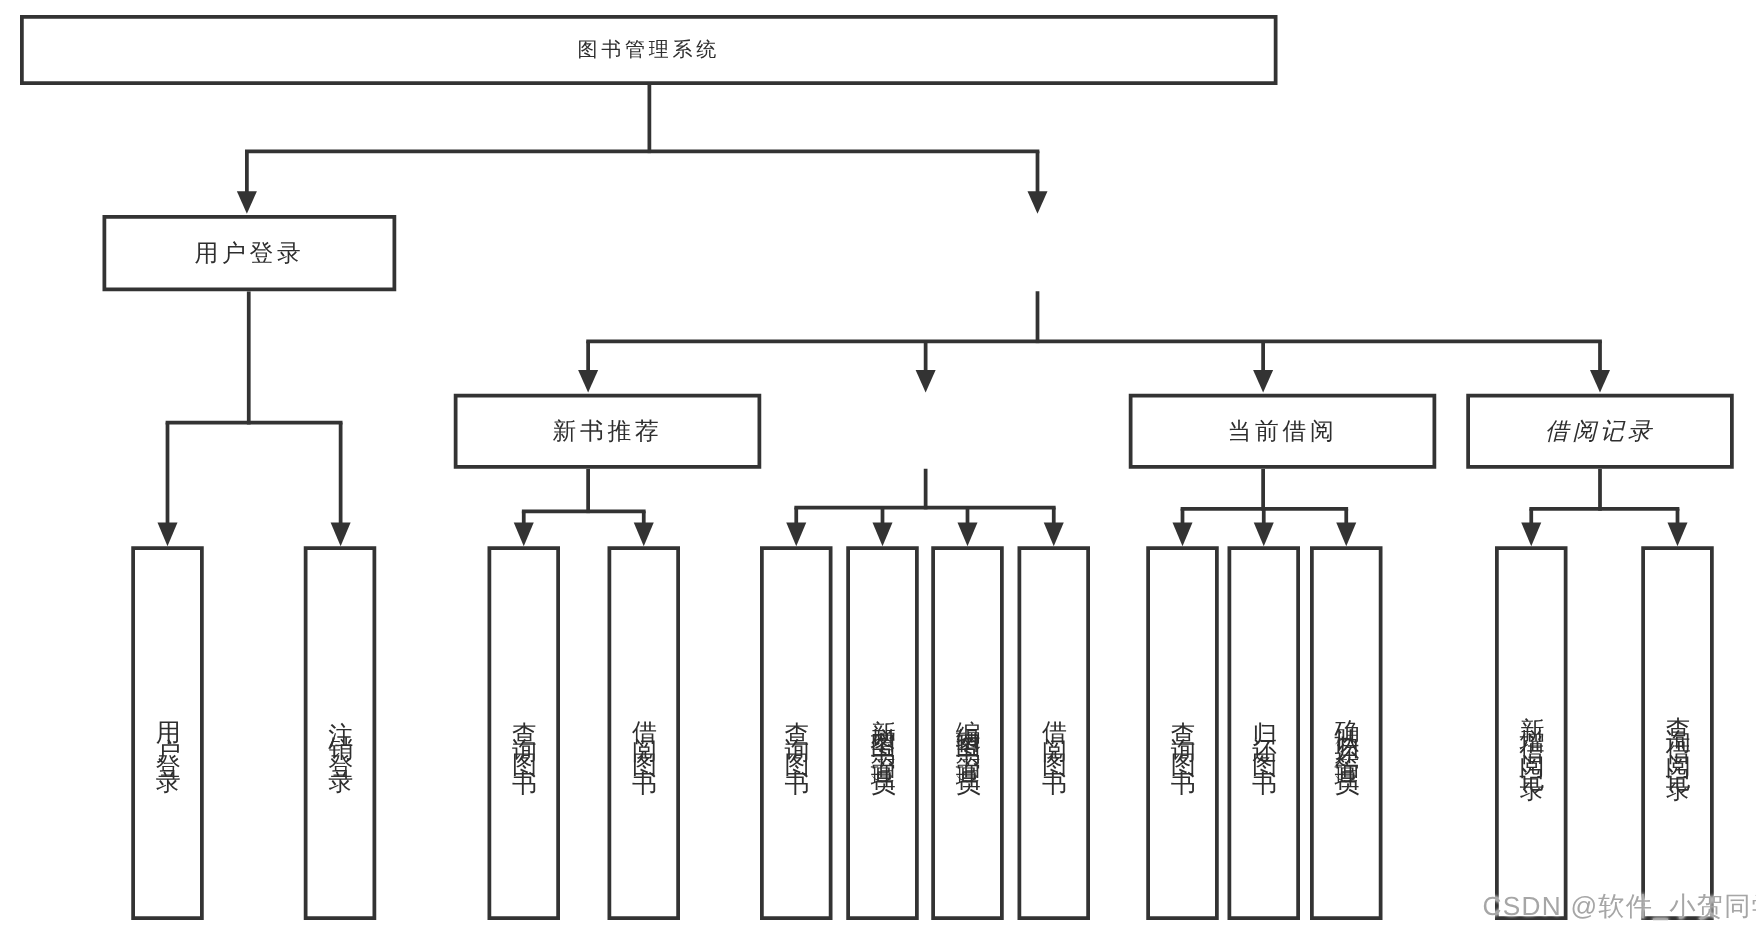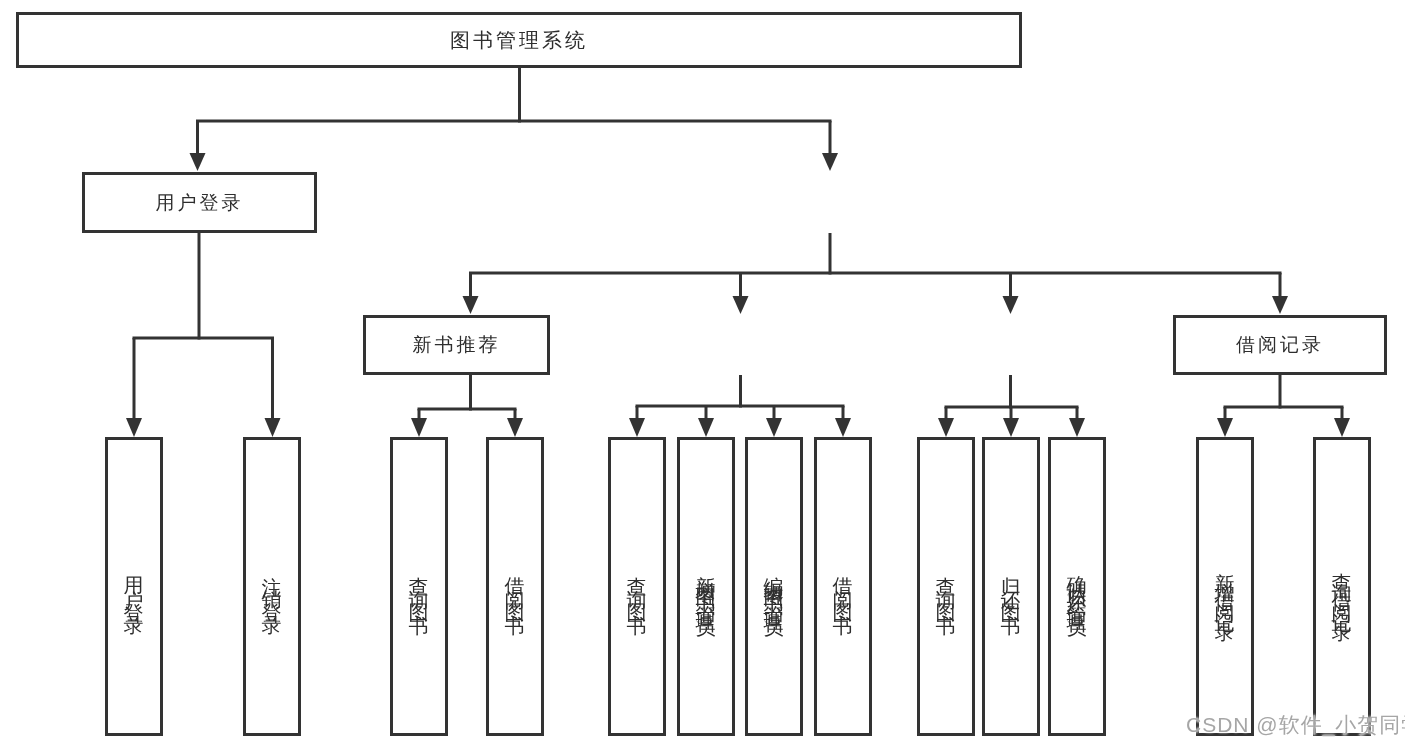--- a/index.html
+++ b/index.html
@@ -34,28 +34,28 @@
     align-items:center;
     justify-content:center;
     text-align:center;
   }
   .hlabel{
     font-size:19px;
     letter-spacing:3px;
     white-space:nowrap;
   }
   .root{left:16px;top:12px;width:1006px;height:56px;}
-  .root .hlabel{font-size:20px;}
+  .root .hlabel{font-size:16px;}
   .n-user{left:82px;top:172px;width:235px;height:61px;}
   .n-book{left:711px;top:172px;width:236px;height:61px;}
-  .l3{top:315px;width:187px;height:60px;}
+  .l3{top:315px;width:246px;height:60px;}
   .s-new{left:363px;}
   .s-borrow{left:633px;}
   .s-cur{left:903px;}
-  .s-rec{left:1173px;width:214px;}
+  .s-rec{left:1173px;width:214px;font-style:italic;}
   .leaf{top:437px;width:58px;height:299px;}
   .vtext{
     writing-mode:vertical-rl;
     text-orientation:mixed;
     font-size:20px;
     line-height:1;
     letter-spacing:13px;
     white-space:nowrap;
   }
   .sp6{letter-spacing:10px;}
@@ -156,20 +156,23 @@
     <span class="hlabel">图书管理系统</span>
   </div>
 
   <div class="box n-user">
     <span class="hlabel">用户登录</span>
   </div>
 
   <div class="box l3 s-new">
     <span class="hlabel">新书推荐</span>
   </div>
+  <div class="box l3 s-cur">
+    <span class="hlabel">当前借阅</span>
+  </div>
   <div class="box l3 s-rec">
     <span class="hlabel">借阅记录</span>
   </div>
 
   <div class="box leaf lf-login">
     <span class="vtext">用户登录</span>
   </div>
   <div class="box leaf lf-logout">
     <span class="vtext">注销登录</span>
   </div>

